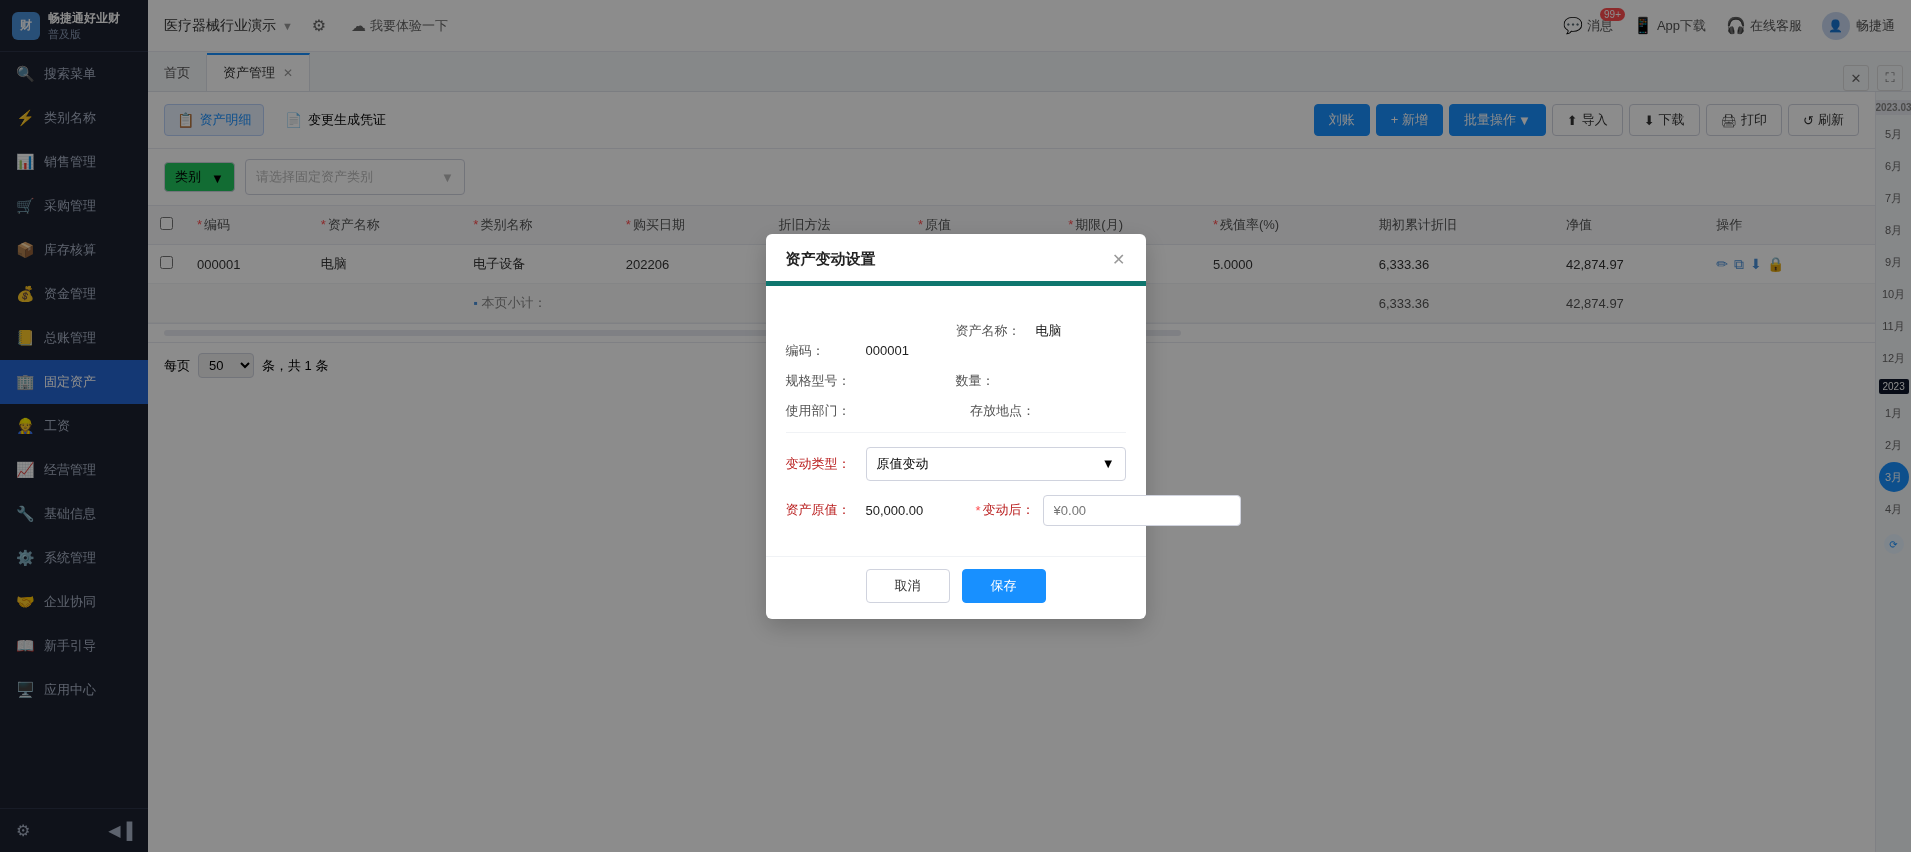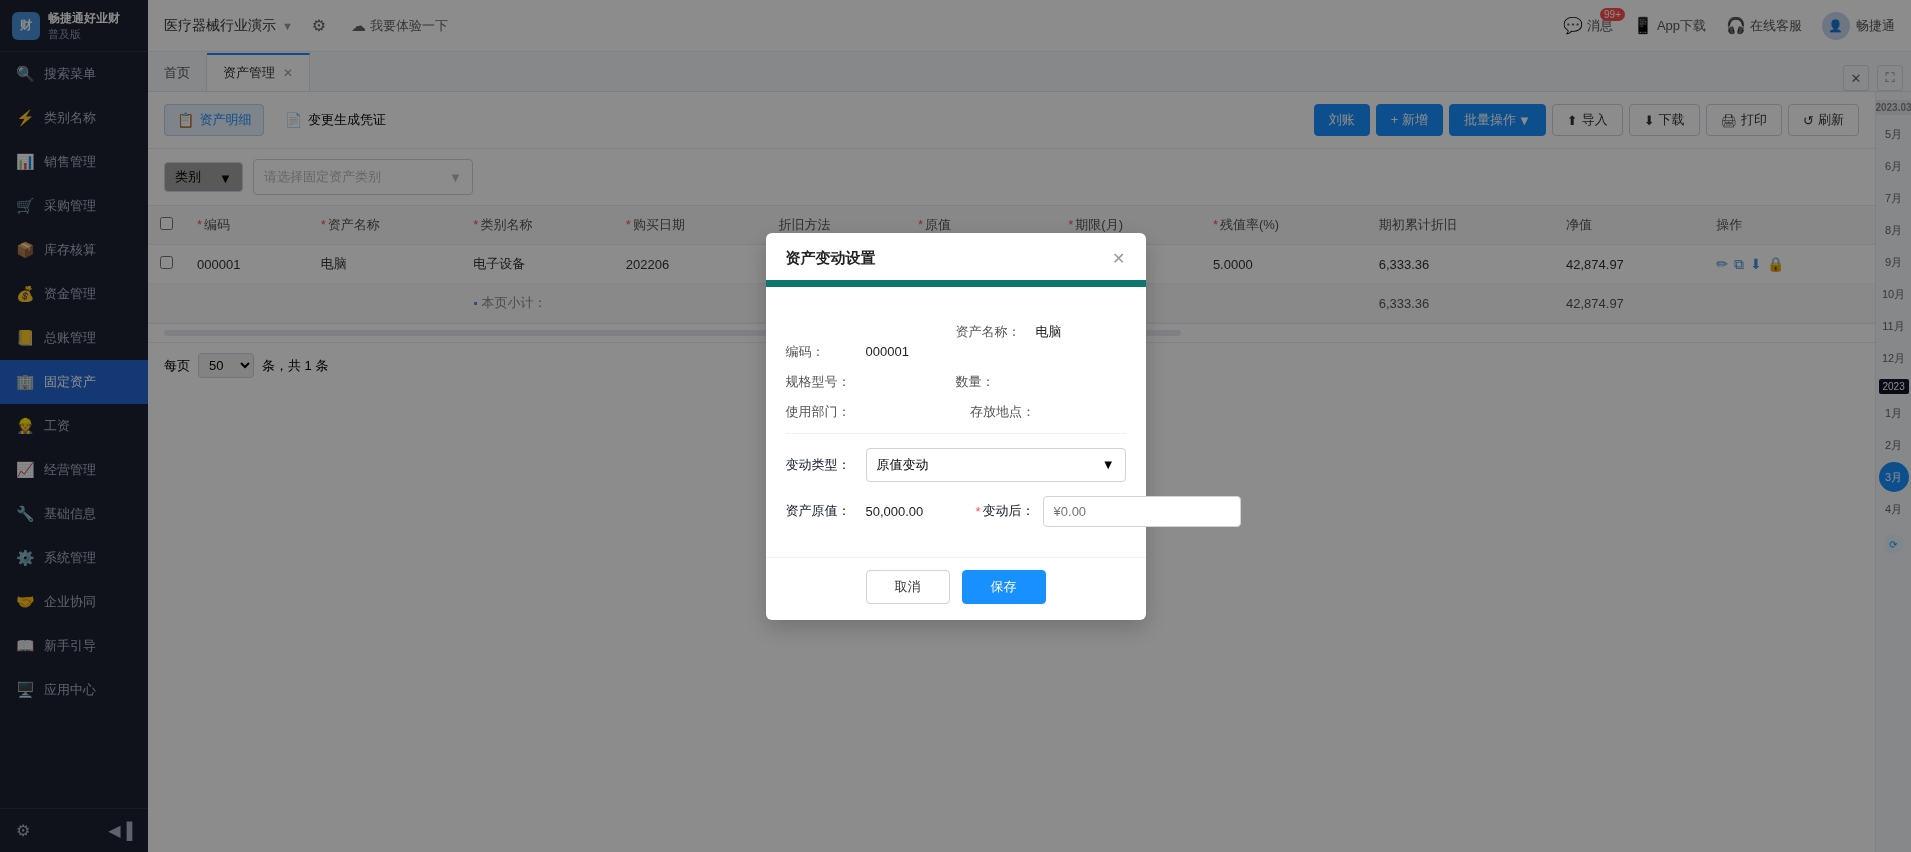--- a/index.html
+++ b/index.html
@@ -178,24 +178,24 @@
       display: flex;
       align-items: center;
       gap: 10px;
       border-bottom: 1px solid #e8eaf0;
     }
     .filter-select {
       display: flex; align-items: flex-end;
       border: 1px solid #d0d3de;
       border-radius: 4px;
       padding: 5px 10px;
-      background: #a3a3a3;
-      cursor: pointer;
-      font-size: 13px;
-      gap: 18px;
+      background: #22c55e;
+      cursor: pointer;
+      font-size: 13px;
+      gap: 10px;
     }
     .filter-input {
       flex: 1; max-width: 220px;
       display: flex; align-items: center;
       border: 1px solid #d0d3de;
       border-radius: 4px;
       padding: 8px 10px;
       background: white;
       font-size: 13px;
       color: #bbb;
@@ -281,34 +281,34 @@
     
     .dialog {
       background: white;
       border-radius: 6px;
       width: 380px;
       box-shadow: 0 8px 24px rgba(0,0,0,0.2);
       z-index: 101;
     }
     .dialog-header {
       padding: 16px 20px 12px;
-      border-bottom: 7px solid #0f766e;
+      border-bottom: 5px solid #0f766e;
       display: flex;
       align-items: center;
       justify-content: space-between;
     }
     .dialog-title { font-size: 15px; font-weight: 600; color: #222; }
     .dialog-close { color: #999; cursor: pointer; font-size: 16px; }
     .dialog-body { padding: 16px 20px; }
     .dialog-row { display: flex; align-items: center; margin-bottom: 12px; flex-wrap: wrap; }
     .dialog-label { width: 80px; color: #555; font-size: 13px; flex-shrink: 0; }
     .dialog-value { flex: 1; color: #222; font-size: 13px; }
     .dialog-divider { border: none; border-top: 1px solid #f0f2f5; margin: 8px 0 14px; }
     .dialog-form-row { display: flex; align-items: center; margin-bottom: 14px; }
-    .dialog-form-label { width: 80px; color: #0f172a; font-size: 13px; flex-shrink: 0; }
+    .dialog-form-label { width: 80px; color: #b91c1c; font-size: 13px; flex-shrink: 0; }
     .dialog-form-field {
       flex: 1;
       border: 1px solid #d0d3de;
       border-radius: 4px;
       padding: 7px 10px;
       font-size: 13px;
       outline: none;
       display: flex; align-items: center;
     }
     .dialog-form-field.with-arrow { justify-content: space-between; cursor: pointer; }

